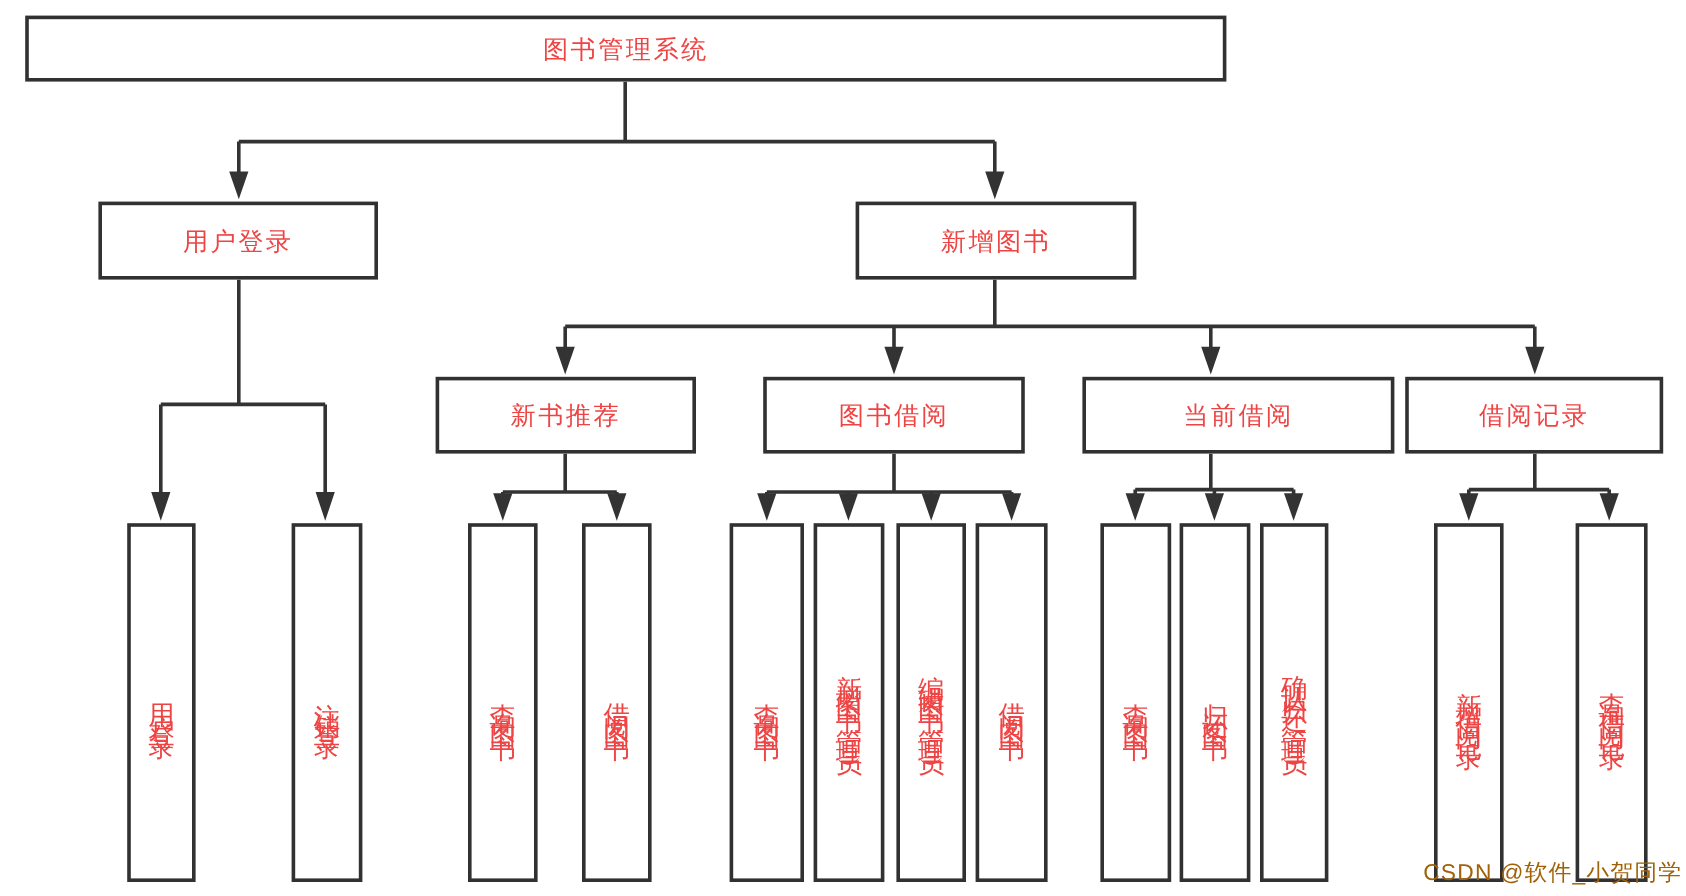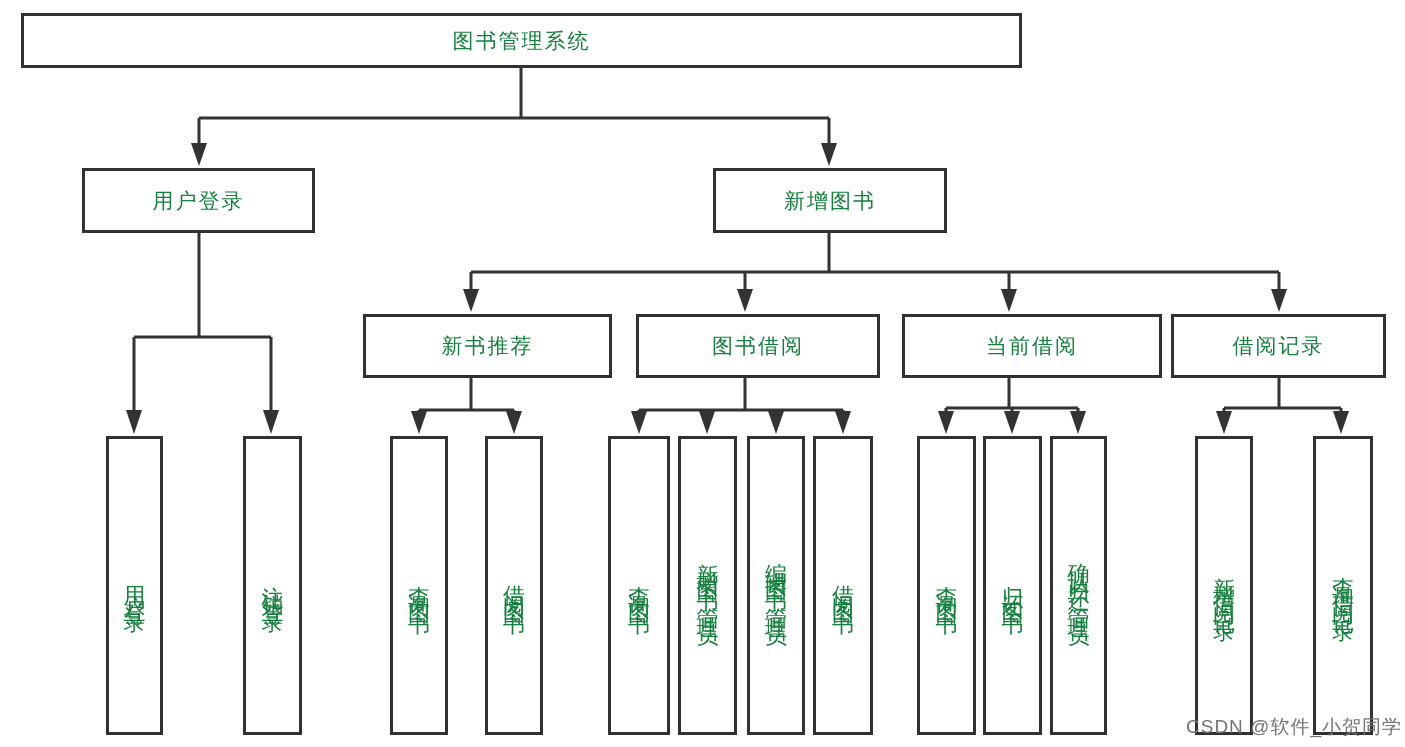--- a/index.html
+++ b/index.html
@@ -22,55 +22,55 @@
   .node {
     position: absolute;
     box-sizing: border-box;
     border: 3px solid #313131;
     background: #ffffff;
     display: flex;
     align-items: center;
     justify-content: center;
     font-size: 21px;
     letter-spacing: 2px;
-    color: #15803d;
+    color: #ef4444;
   }
   .leaf {
     writing-mode: vertical-rl;
     font-size: 22px;
     letter-spacing: 9px;
     line-height: 1;
     text-align: center;
   }
   
   #n-root   { left: 21px;   top: 13px;  width: 1001px; height: 55px; }
   #n-l2a    { left: 82px;   top: 168px; width: 233px;  height: 65px; }
   #n-l2b    { left: 713px;  top: 168px; width: 234px;  height: 65px; }
-  #n-l3a    { left: 363px;  top: 314px; width: 249px;  height: 64px; }
-  #n-l3b    { left: 636px;  top: 314px; width: 244px;  height: 64px; }
+  #n-l3a    { left: 363px;  top: 314px; width: 217px;  height: 64px; }
+  #n-l3b    { left: 636px;  top: 314px; width: 218px;  height: 64px; }
   #n-l3c    { left: 902px;  top: 314px; width: 260px;  height: 64px; }
   #n-l3d    { left: 1171px; top: 314px; width: 215px;  height: 64px; }
   #n-leaf1  { left: 106px;  top: 436px; width: 57px;   height: 299px; }
   #n-leaf2  { left: 243px;  top: 436px; width: 59px;   height: 299px; }
   #n-leaf3  { left: 390px;  top: 436px; width: 58px;   height: 299px; }
   #n-leaf4  { left: 485px;  top: 436px; width: 58px;   height: 299px; }
   #n-leaf5  { left: 608px;  top: 436px; width: 62px;   height: 299px; }
   #n-leaf6  { left: 678px;  top: 436px; width: 59px;   height: 299px; }
   #n-leaf7  { left: 747px;  top: 436px; width: 58px;   height: 299px; }
   #n-leaf8  { left: 813px;  top: 436px; width: 60px;   height: 299px; }
   #n-leaf9  { left: 917px;  top: 436px; width: 59px;   height: 299px; }
   #n-leaf10 { left: 983px;  top: 436px; width: 59px;   height: 299px; }
   #n-leaf11 { left: 1050px; top: 436px; width: 57px;   height: 299px; }
   #n-leaf12 { left: 1195px; top: 436px; width: 58px;   height: 299px; }
   #n-leaf13 { left: 1313px; top: 436px; width: 60px;   height: 299px; }
   .watermark {
     position: absolute;
     left: 1186px; top: 714px;
     font-size: 19px;
-    color: #737373;
+    color: #a16207;
     letter-spacing: 1px;
     white-space: nowrap;
   }
 </style>
 </head>
 <body>
 
 <div class="stage">
 
   <svg class="wires" viewBox="0 0 1405 747" aria-hidden="true">

